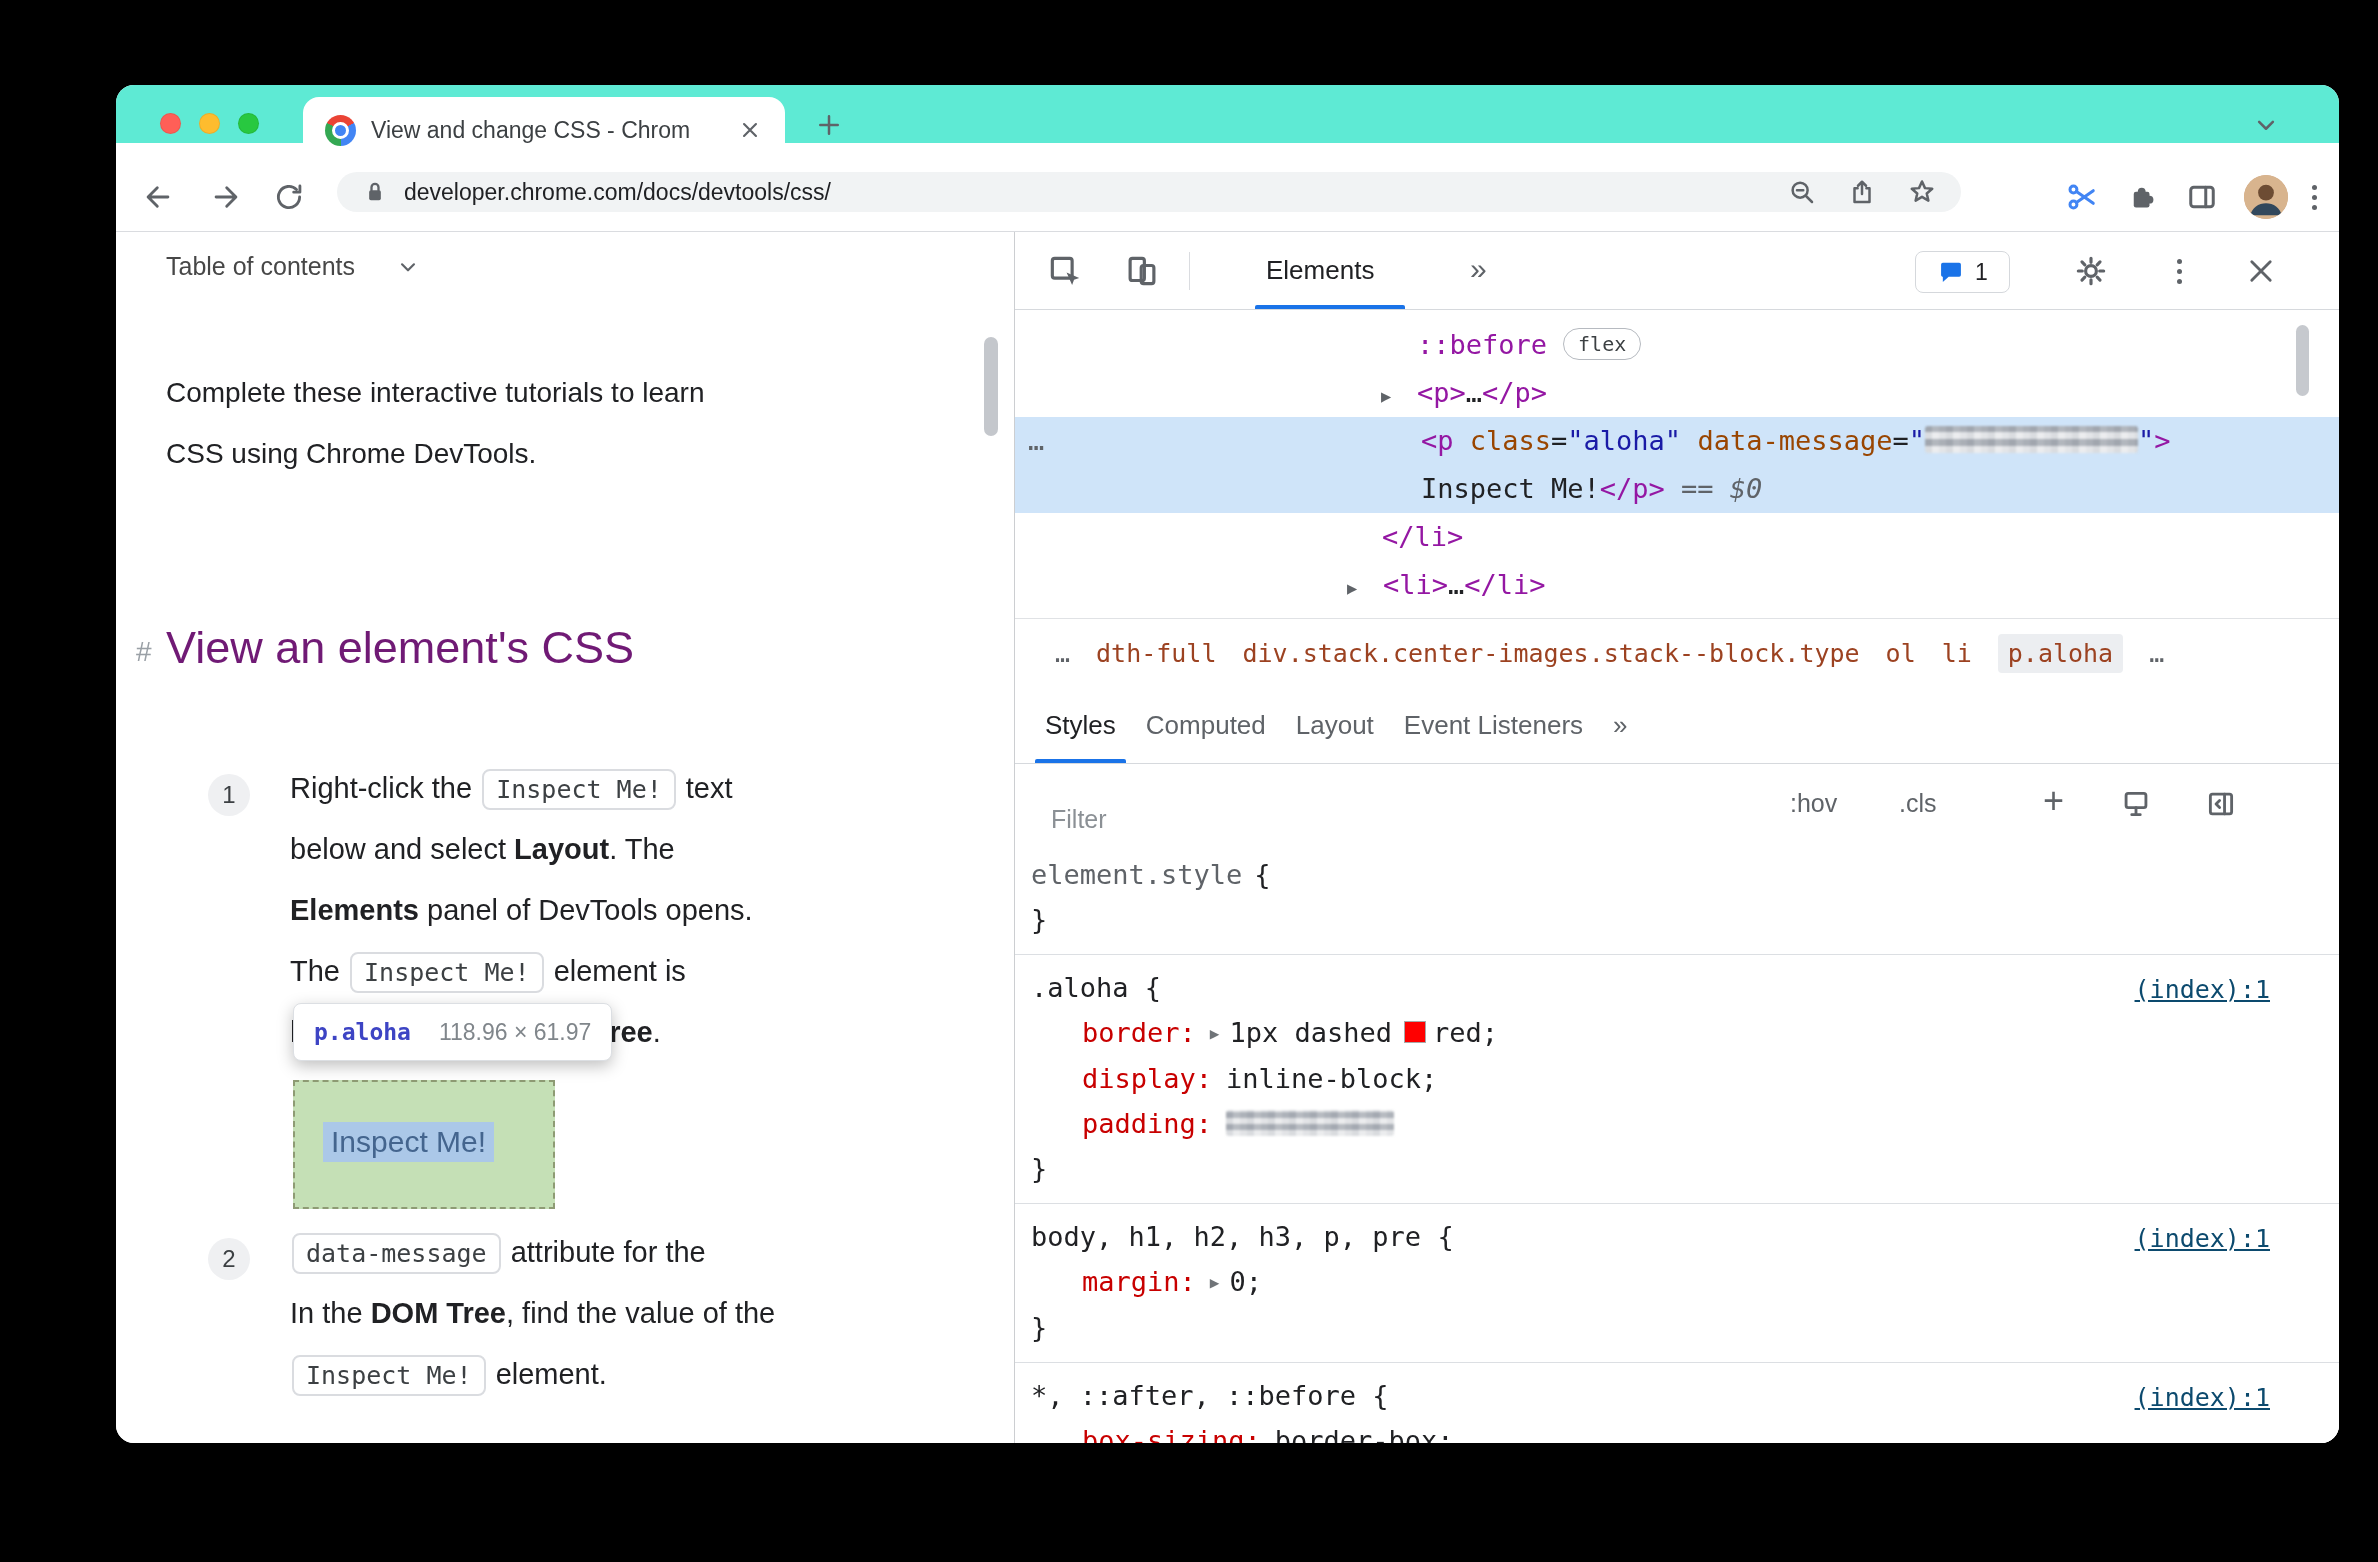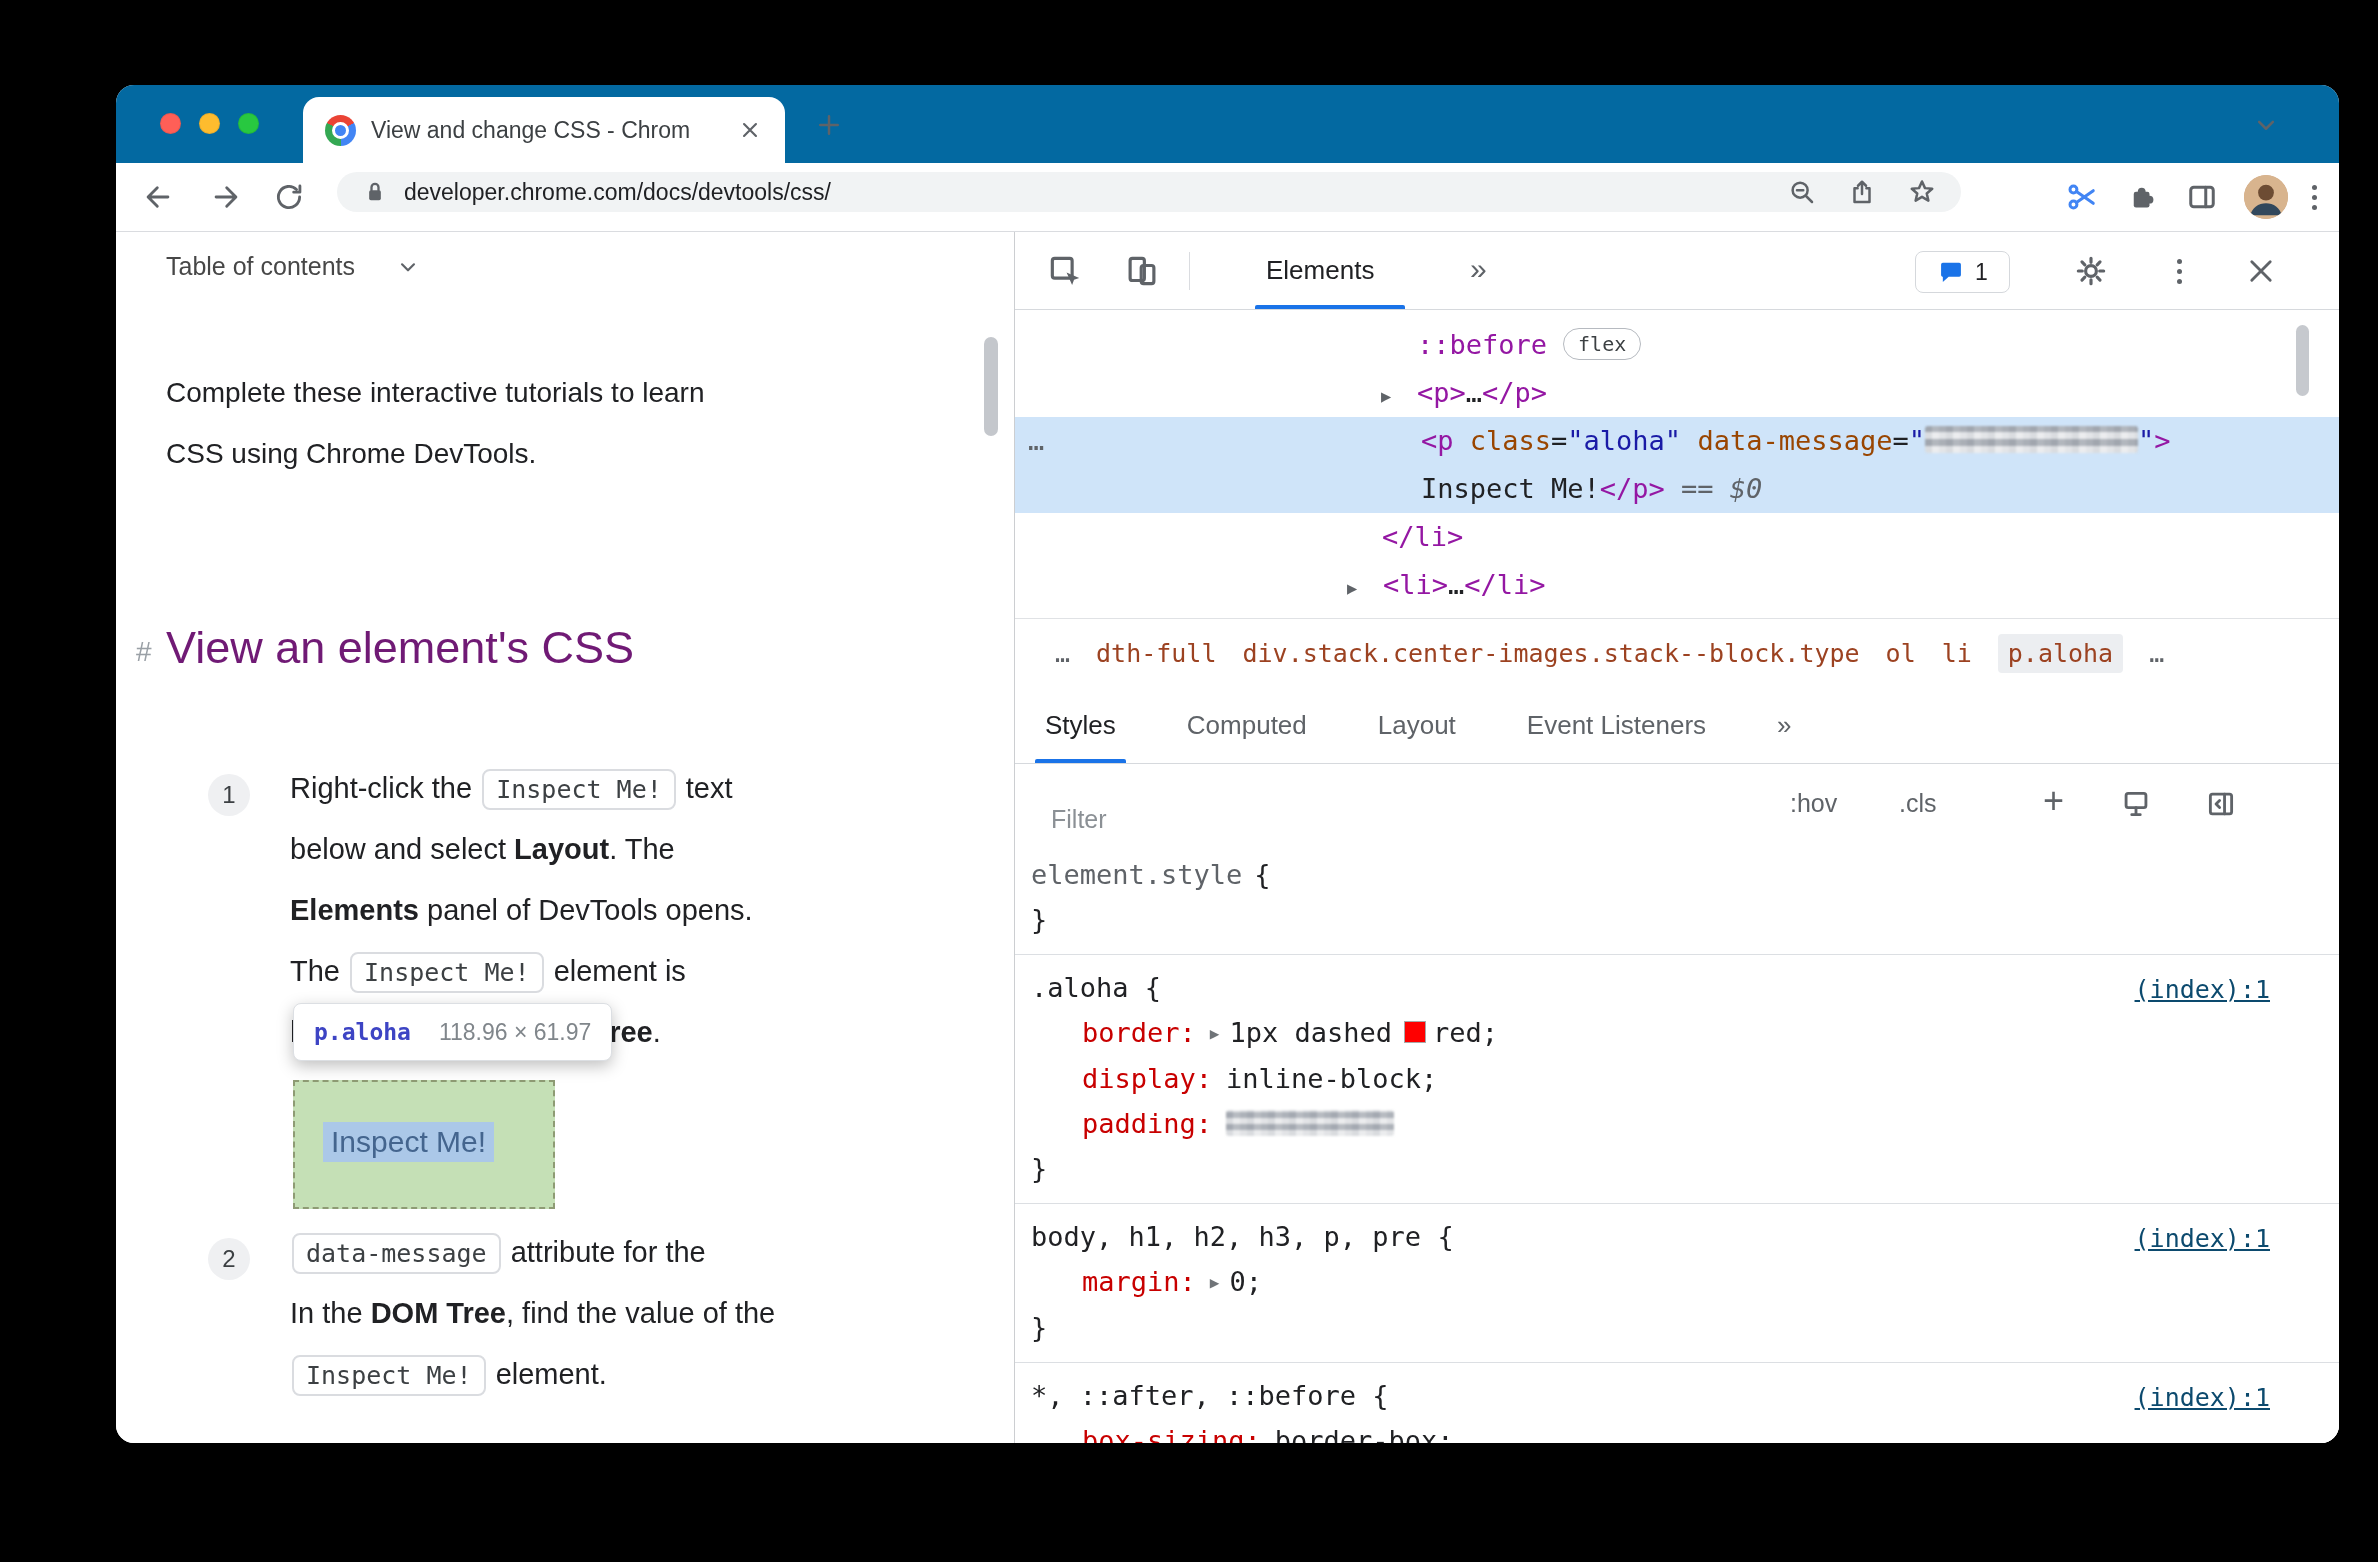--- a/index.html
+++ b/index.html
@@ -1,20 +1,20 @@
 <!DOCTYPE html>
 <html><head>
 <meta charset="utf-8">
 <style>
   html,body{margin:0;padding:0}
   body{width:2378px;height:1562px;background:#000;font-family:"Liberation Sans",sans-serif;position:relative;overflow:hidden}
   .window{position:absolute;left:116px;top:85px;width:2223px;height:1358px;background:#fff;border-radius:18px;overflow:hidden;box-shadow:0 40px 119px rgba(0,0,0,.75)}
 
   
-  .tabstrip{position:absolute;left:0;top:0;width:100%;height:78px;background:#0369a1}
+  .tabstrip{position:absolute;left:0;top:0;width:100%;height:58px;background:#5eead4}
   .traffic{position:absolute;left:44px;top:28px;display:flex;gap:18px}
   .light{width:21px;height:21px;border-radius:50%;box-shadow:inset 0 0 0 1px rgba(0,0,0,.08)}
   .l-red{background:#ff5f57}.l-yellow{background:#febc2e}.l-green{background:#28c840}
   .tab{position:absolute;left:187px;top:12px;width:482px;height:66px;background:#fff;border-radius:16px 16px 0 0;display:flex;align-items:center;padding:0 18px 0 22px;box-sizing:border-box}
   .favicon{width:31px;height:31px;border-radius:50%;background:conic-gradient(from -60deg,#ea4335 0 120deg,#4285f4 0 240deg,#34a853 0 360deg);position:relative;flex:none}
   .favicon::after{content:"";position:absolute;inset:7px;border-radius:50%;background:#4285f4;border:3px solid #fff;box-sizing:border-box}
   .tab-title{margin-left:15px;font-size:23px;color:#3c4043;white-space:nowrap;overflow:hidden;width:348px}
   .tab-close{margin-left:auto;flex:none;width:34px;height:34px;display:flex;align-items:center;justify-content:center}
   .newtab{position:absolute;left:693px;top:20px;width:40px;height:40px;display:flex;align-items:center;justify-content:center}
   .strip-chevron{position:absolute;right:55px;top:22px;width:36px;height:36px;display:flex;align-items:center;justify-content:center}
@@ -80,21 +80,21 @@
   .flexbadge{display:inline-block;margin-left:16px;padding:0 14px;height:32px;line-height:30px;border:1px solid #b6bac0;border-radius:16px;font-size:20px;color:#3c4043;background:#fff;vertical-align:3px;box-sizing:border-box;font-family:"DejaVu Sans Mono",monospace}
   .redact{display:inline-block;width:213px;height:27px;vertical-align:-3px;border-radius:3px;filter:blur(1.3px);background:repeating-linear-gradient(0deg,rgba(255,255,255,.55) 0 7px,rgba(150,156,165,.55) 7px 14px),repeating-linear-gradient(90deg,#aeb3ba 0 7px,#d5d8dc 7px 14px,#c2c6cc 14px 21px)}
   .redact2{display:inline-block;width:168px;height:26px;vertical-align:-3px;margin-left:14px;border-radius:3px;filter:blur(1.3px);background:repeating-linear-gradient(0deg,rgba(255,255,255,.5) 0 6px,rgba(150,156,165,.5) 6px 12px),repeating-linear-gradient(90deg,#b3b7be 0 7px,#d8dadd 7px 14px,#c5c8cd 14px 21px)}
   .dom-scroll{position:absolute;right:30px;top:16px;width:13px;height:71px;border-radius:7px;background:#c6c9ce}
 
   .crumbs{position:absolute;left:0;top:386px;width:100%;height:69px;border-top:1px solid #e0e2e5;display:flex;align-items:center;gap:26px;padding-left:40px;box-sizing:border-box;font-family:"DejaVu Sans Mono",monospace;font-size:25px;white-space:nowrap;overflow:hidden;background:#fff}
   .crumb{color:#9c4221}
   .crumb-dots{color:#5f6368}
   .crumb-sel{background:#eceef1;border-radius:4px;padding:5px 10px}
 
-  .dt-tabs{position:absolute;left:0;top:455px;width:100%;height:77px;border-bottom:1px solid #d6d9dd;display:flex;align-items:center;gap:71px;padding-left:30px;box-sizing:border-box;font-size:26px;color:#5f6368;background:#fff}
+  .dt-tabs{position:absolute;left:0;top:455px;width:100%;height:77px;border-bottom:1px solid #d6d9dd;display:flex;align-items:center;gap:30px;padding-left:30px;box-sizing:border-box;font-size:26px;color:#5f6368;background:#fff}
   .dtab{position:relative;height:100%;display:flex;align-items:center}
   .dtab.active{color:#202124}
   .dtab.active::after{content:"";position:absolute;left:-10px;right:-10px;bottom:0;height:4px;background:#1a73e8;border-radius:2px 2px 0 0}
 
   .filterrow{position:absolute;left:0;top:533px;width:100%;height:77px;border-bottom:1px solid #d6d9dd;background:#fff}
   .fph{position:absolute;left:36px;top:16px;line-height:77px;font-size:25px;color:#8b9095}
   .fctl{position:absolute;top:0;line-height:77px;font-size:25px;color:#5f6368}
   .fplus{font-size:36px;line-height:71px}
   .ficon{position:absolute;top:19px;width:40px;height:40px;display:flex;align-items:center;justify-content:center}
 

